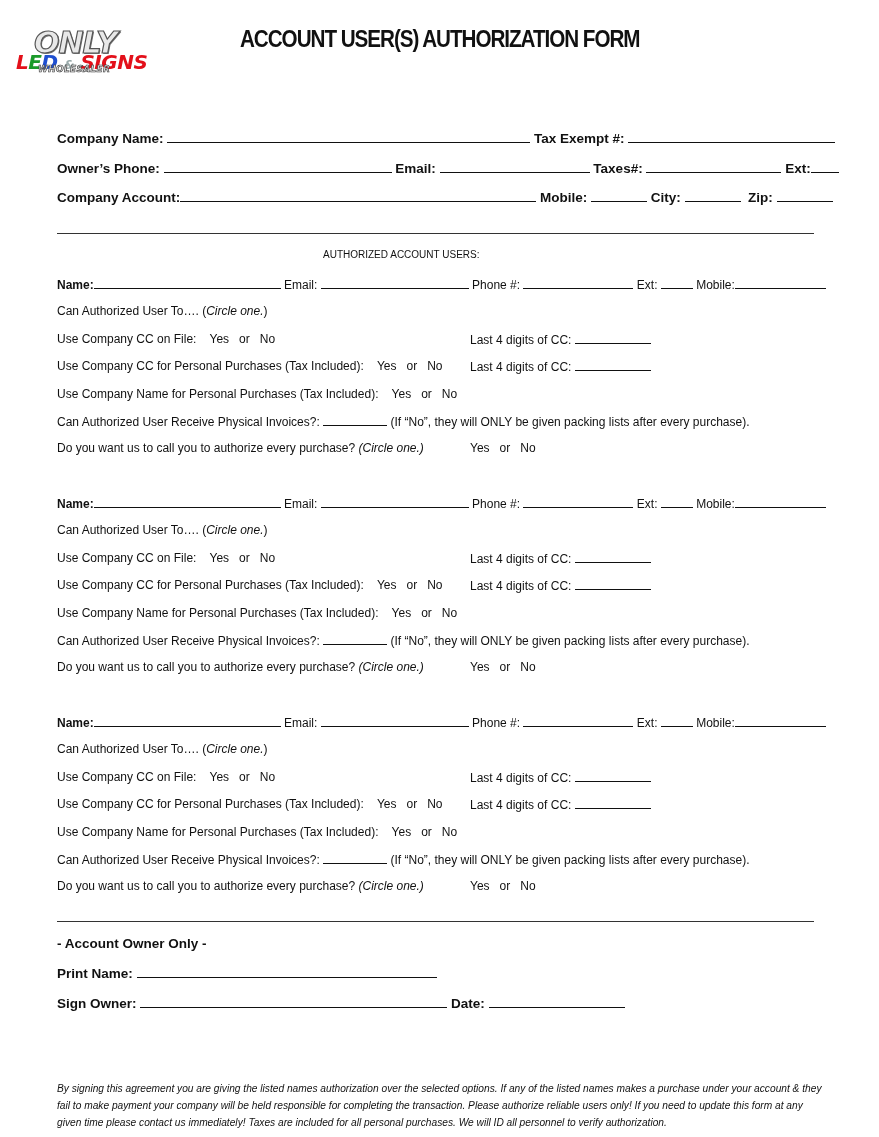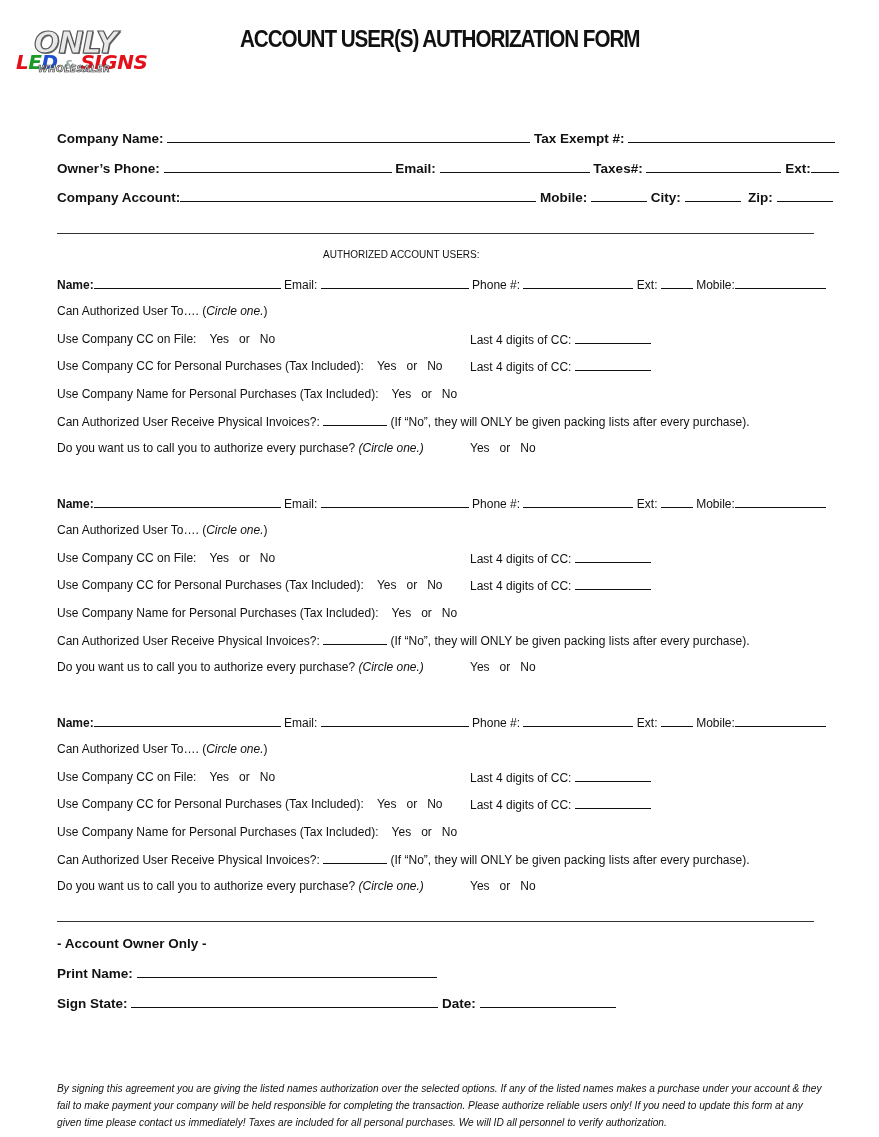--- a/index.html
+++ b/index.html
@@ -189,19 +189,19 @@
 </div>
 
 <div class="hr" style="top:921px;"></div>
 
 <div class="row owner-row" style="top:936px;">- Account Owner Only -</div>
 <div class="row owner-row" style="top:965px;">
   <span class="lbl">Print Name:</span>
   <span class="blank" style="width:300px;"></span>
 </div>
 <div class="row owner-row" style="top:995px;">
-  <span class="lbl">Sign State:</span>
+  <span class="lbl">Sign Owner:</span>
   <span class="blank" style="width:307px;"></span>
   <span class="lbl">Date:</span>
   <span class="blank" style="width:136px;"></span>
 </div>
 
 <div class="disclaimer">By signing this agreement you are giving the listed names authorization over the selected options. If  any of the listed names makes a purchase under your account &amp; they fail to make payment your company will be held responsible for completing the transaction. Please authorize reliable users only! If you need to update this form at any given time please contact us immediately! Taxes are included for all personal purchases. We will ID all personnel to verify authorization.</div>
 
 </body></html>

